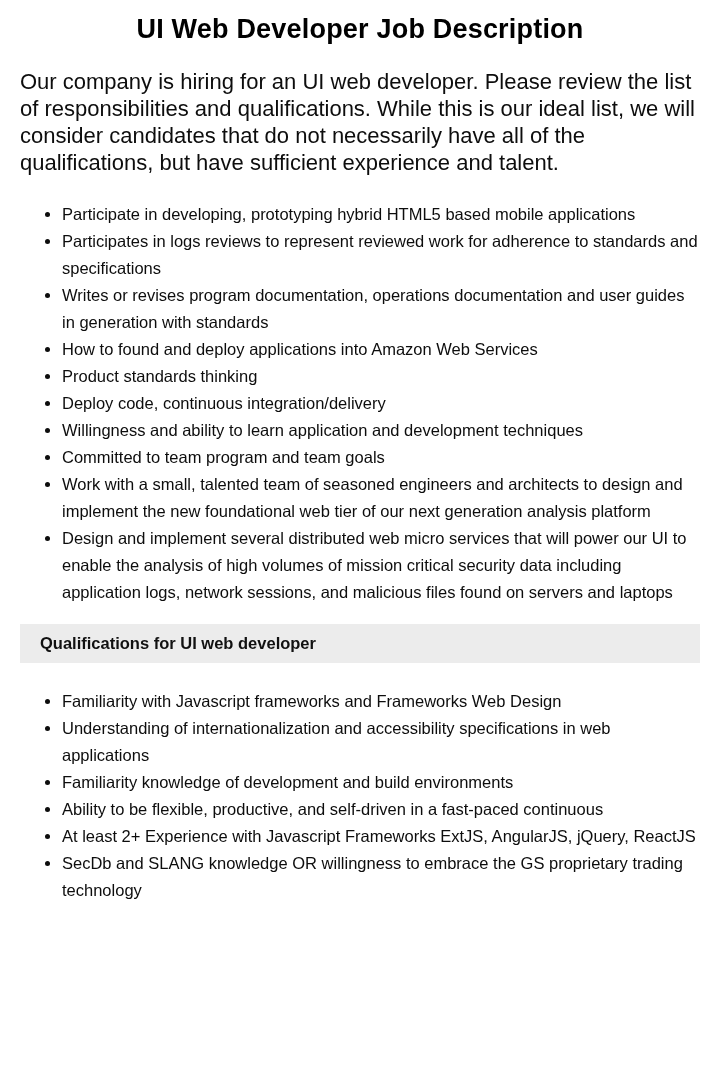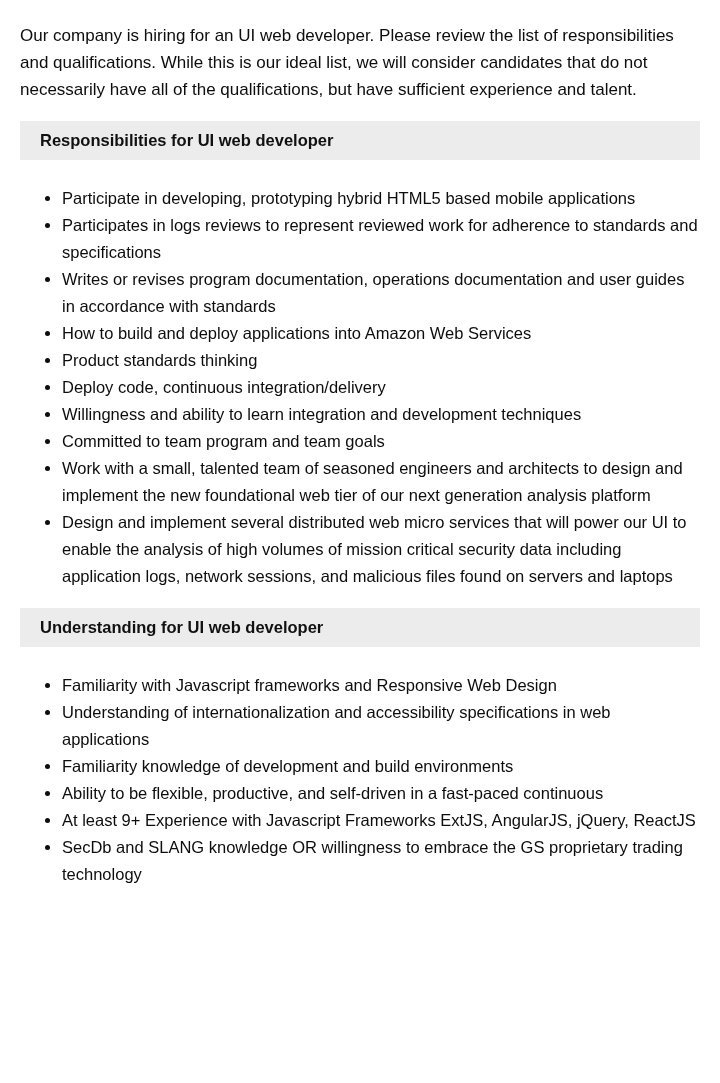--- a/index.html
+++ b/index.html
@@ -17,21 +17,21 @@
     padding: 12px 0 0 0;
     font-size: 27px;
     line-height: 34px;
     font-weight: bold;
     text-align: center;
     color: #000000;
     letter-spacing: 0.2px;
   }
   .intro {
     margin: 22px 0 0 0;
-    font-size: 17px;
+    font-size: 22px;
     line-height: 27px;
   }
   .section-bar {
     background: #ececec;
     margin: 18px 0 0 0;
     padding: 9px 20px 10px 20px;
     font-size: 16.5px;
     line-height: 20px;
     font-weight: bold;
     color: #111111;
@@ -43,42 +43,42 @@
     line-height: 27px;
     list-style: disc;
   }
   ul.item-list li { margin: 0; padding: 0; }
 </style>
 </head>
 <body>
 
 <div class="page">
 
+  <h1 class="page-title">UI Web Developer Job Description</h1>
 
   <p class="intro">Our company is hiring for an UI web developer. Please review the list of responsibilities and qualifications. While this is our ideal list, we will consider candidates that do not necessarily have all of the qualifications, but have sufficient experience and talent.</p>
 
-  <div class="section-bar">Responsibilities for UI web developer</div>
 
   <ul class="item-list">
       <li>Participate in developing, prototyping hybrid HTML5 based mobile applications</li>
       <li>Participates in logs reviews to represent reviewed work for adherence to standards and specifications</li>
-      <li>Writes or revises program documentation, operations documentation and user guides in accordance with standards</li>
-      <li>How to build and deploy applications into Amazon Web Services</li>
+      <li>Writes or revises program documentation, operations documentation and user guides in generation with standards</li>
+      <li>How to found and deploy applications into Amazon Web Services</li>
       <li>Product standards thinking</li>
       <li>Deploy code, continuous integration/delivery</li>
-      <li>Willingness and ability to learn integration and development techniques</li>
+      <li>Willingness and ability to learn application and development techniques</li>
       <li>Committed to team program and team goals</li>
       <li>Work with a small, talented team of seasoned engineers and architects to design and implement the new foundational web tier of our next generation analysis platform</li>
       <li>Design and implement several distributed web micro services that will power our UI to enable the analysis of high volumes of mission critical security data including application logs, network sessions, and malicious files found on servers and laptops</li>
     </ul>
 
-  <div class="section-bar">Understanding for UI web developer</div>
+  <div class="section-bar">Qualifications for UI web developer</div>
 
   <ul class="item-list">
-      <li>Familiarity with Javascript frameworks and Responsive Web Design</li>
+      <li>Familiarity with Javascript frameworks and Frameworks Web Design</li>
       <li>Understanding of internationalization and accessibility specifications in web applications</li>
       <li>Familiarity knowledge of development and build environments</li>
       <li>Ability to be flexible, productive, and self-driven in a fast-paced continuous</li>
-      <li>At least 9+ Experience with Javascript Frameworks ExtJS, AngularJS, jQuery, ReactJS</li>
+      <li>At least 2+ Experience with Javascript Frameworks ExtJS, AngularJS, jQuery, ReactJS</li>
       <li>SecDb and SLANG knowledge OR willingness to embrace the GS proprietary trading technology</li>
     </ul>
 
 </div>
 
 </body></html>

